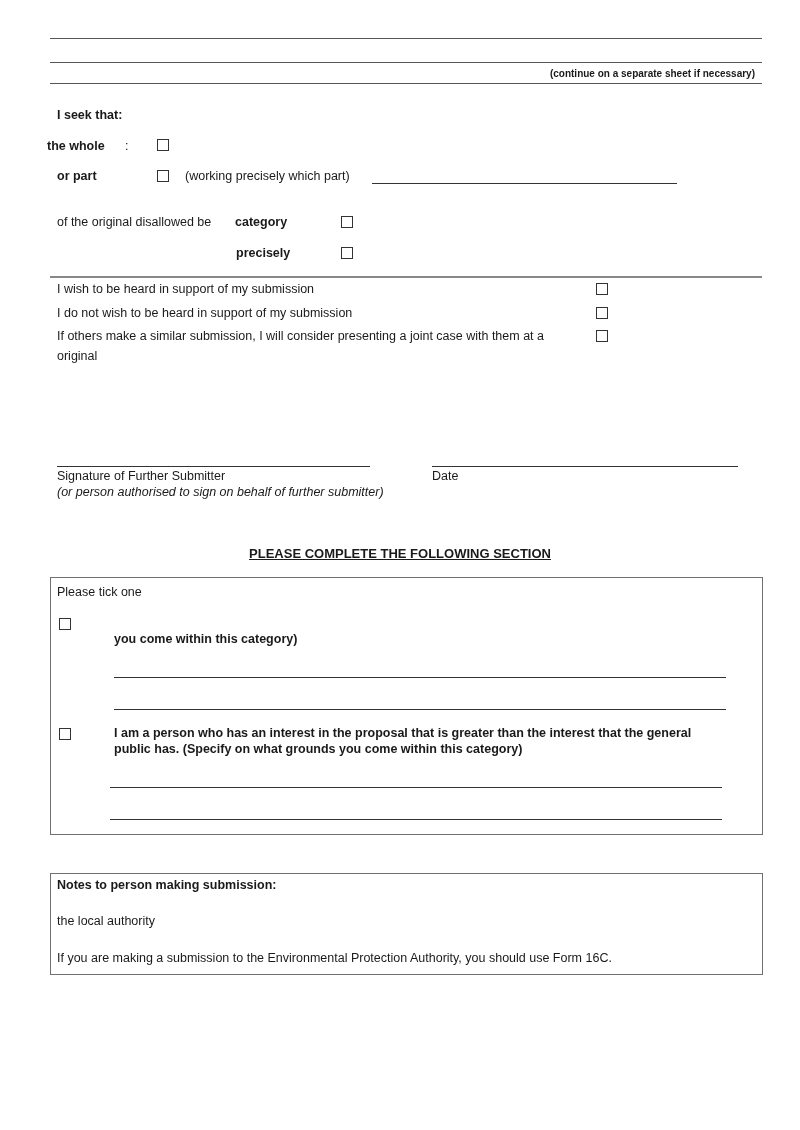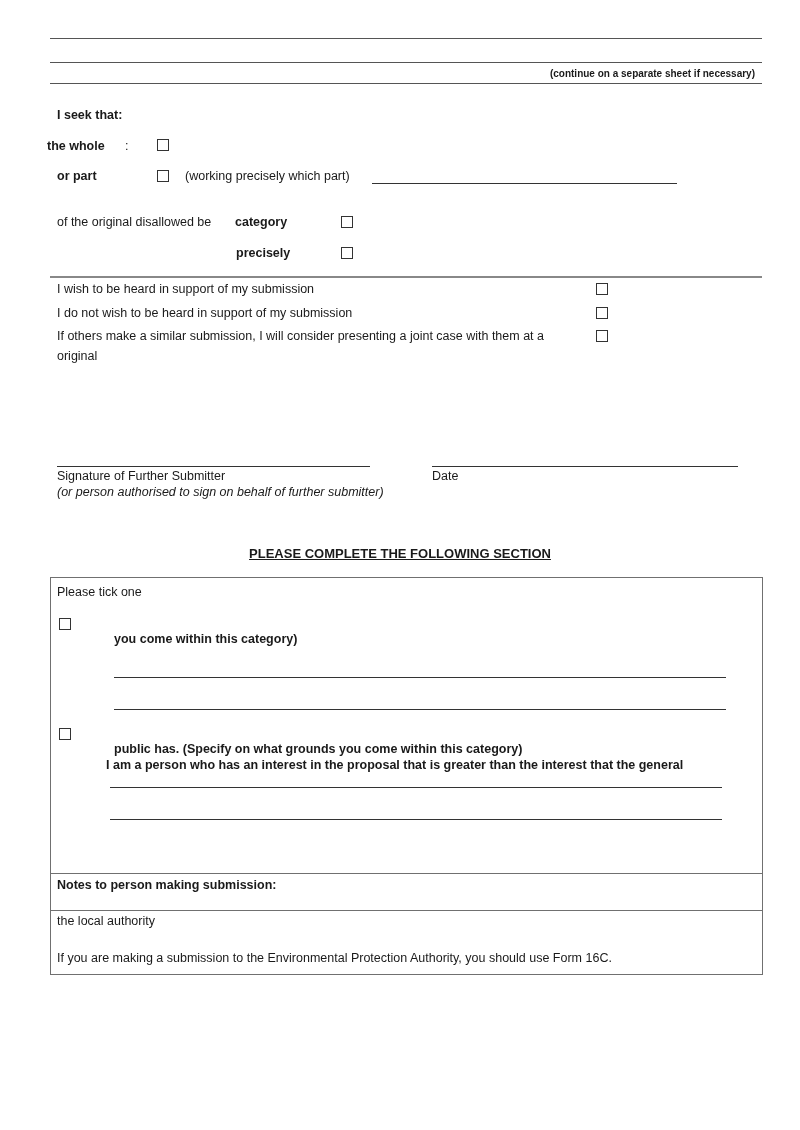--- a/index.html
+++ b/index.html
@@ -63,30 +63,30 @@
 <div class="txt" style="left:57px; top:349px;">original</div>
 
 <div class="uline" style="left:57px; width:313px; top:466px;"></div>
 <div class="uline" style="left:432px; width:306px; top:466px;"></div>
 <div class="txt" style="left:57px; top:469px;">Signature of Further Submitter</div>
 <div class="txt" style="left:432px; top:469px;">Date</div>
 <div class="txt" style="left:57px; top:485px; font-style:italic;">(or person authorised to sign on behalf of further submitter)</div>
 
 <div class="heading" style="top:546px;">PLEASE COMPLETE THE FOLLOWING SECTION</div>
 
-<div class="box" style="left:50px; top:577px; width:713px; height:334px;">
+<div class="box" style="left:50px; top:577px; width:713px; height:258px;">
   <div class="txt" style="left:6px; top:7px;">Please tick one</div>
 
   <div class="cb" style="left:8px; top:40px;"></div>
   <div class="txt bold" style="left:63px; top:54px;">you come within this category)</div>
   <div class="uline" style="left:63px; width:612px; top:99px;"></div>
   <div class="uline" style="left:63px; width:612px; top:131px;"></div>
 
   <div class="cb" style="left:8px; top:150px;"></div>
-  <div class="txt bold" style="left:55px; top:148px;margin-top:32px;">I am a person who has an interest in the proposal that is greater than the interest that the general</div>
+  <div class="txt bold" style="left:63px; top:148px;">I am a person who has an interest in the proposal that is greater than the interest that the general</div>
   <div class="txt bold" style="left:63px; top:164px;">public has. (Specify on what grounds you come within this category)</div>
   <div class="uline" style="left:59px; width:612px; top:209px;"></div>
   <div class="uline" style="left:59px; width:612px; top:241px;"></div>
 </div>
 
 <div class="box" style="left:50px; top:873px; width:713px; height:102px;">
   <div class="txt bold" style="left:6px; top:4px;">Notes to person making submission:</div>
   <div class="txt" style="left:6px; top:40px;">the local authority</div>
   <div class="txt" style="left:6px; top:77px;">If you are making a submission to the Environmental Protection Authority, you should use Form 16C.</div>
 </div>

